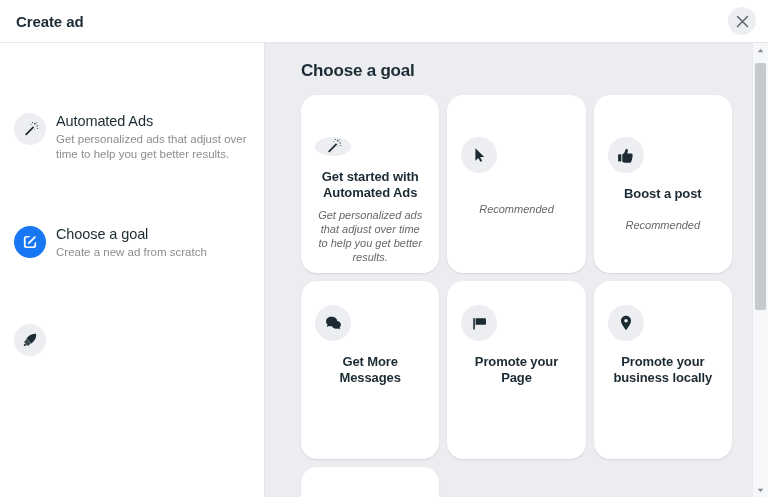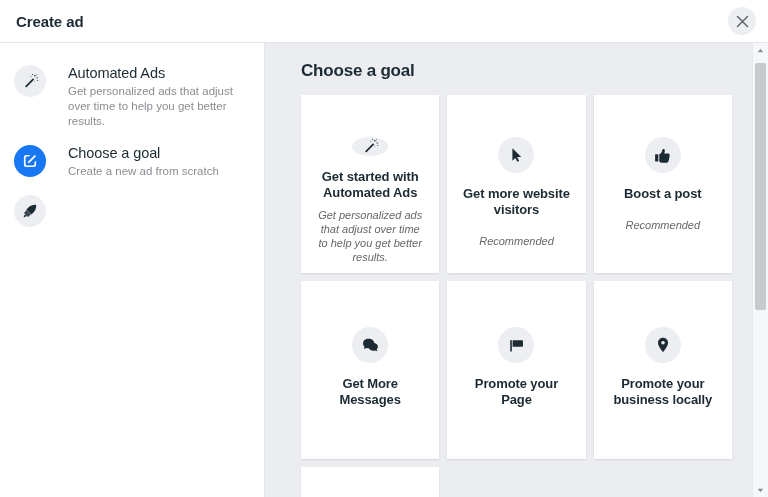--- a/index.html
+++ b/index.html
@@ -79,21 +79,22 @@
     border-right: 1px solid #e4e6eb;
     padding: 14px 0 0 0;
     overflow: hidden;
   }
 
   .nav-item {
     display: flex;
     align-items: flex-start;
     padding: 6px 14px 8px 14px;
     cursor: pointer;
-    gap: 22px;
+    gap: 10px;
+    margin-top: 48px;
   }
 
   .nav-icon {
     width: 32px;
     height: 32px;
     min-width: 32px;
     border-radius: 50%;
     background: #eceef1;
     display: flex;
     align-items: center;
@@ -141,32 +142,31 @@
   }
 
   .goal-grid {
     display: grid;
     grid-template-columns: repeat(3, 1fr);
     gap: 8px;
   }
 
   .goal-card {
     background: #ffffff;
-    border-radius: 0;
+    border-radius: 16px;
     height: 178px;
     display: flex;
     flex-direction: column;
-    align-items: center;
     justify-content: flex-start;
     padding: 42px 14px 14px 14px;
     cursor: pointer;
     box-shadow: 0 1px 2px rgba(0,0,0,0.10);
   }
 
-  .goal-card.row2 { padding-top: 46px; height: 178px; }
+  .goal-card.row2 { padding-top: 24px; height: 178px; }
 
   .goal-icon {
     width: 36px;
     height: 36px;
     border-radius: 50%;
     background: #eceef1;
     display: flex;
     align-items: center;
     justify-content: center;
     margin-bottom: 13px;
@@ -326,21 +326,20 @@
             <div class="goal-title">Get started with Automated Ads</div>
             <div class="goal-sub long">Get personalized ads that adjust over time to help you get better results.</div>
           </div>
 
           <div class="goal-card">
             <div class="goal-icon">
               <svg width="18" height="18" viewBox="0 0 20 20">
                 <path d="M6.0 2.6 L6.0 16.4 L9.3 13.2 L11.5 17.6 L13.5 16.6 L11.3 12.3 L15.8 12.3 Z" fill="#1c2b33"></path>
               </svg>
             </div>
-            <div class="goal-title">Get more website visitors</div>
             <div class="goal-sub">Recommended</div>
           </div>
 
           <div class="goal-card">
             <div class="goal-icon">
               <svg width="19" height="19" viewBox="0 0 20 20">
                 <g fill="#1c2b33">
                   <rect x="2.2" y="8.6" width="3.4" height="7.6" rx="0.7"></rect>
                   <path d="M6.6 8.9 C7.9 8.2 9.2 6.6 9.6 5.0 C9.9 3.8 10.2 3.2 11.0 3.2 C11.9 3.2 12.5 3.9 12.5 5.0 C12.5 5.9 12.2 6.9 11.8 7.8 L15.9 7.8 C16.9 7.8 17.6 8.5 17.6 9.4 C17.6 9.9 17.4 10.3 17.1 10.6 C17.4 10.9 17.5 11.3 17.5 11.7 C17.5 12.3 17.2 12.8 16.7 13.1 C16.9 13.4 17.0 13.7 17.0 14.1 C17.0 14.7 16.6 15.2 16.1 15.5 C16.2 15.7 16.2 15.9 16.2 16.1 C16.2 16.9 15.5 17.5 14.6 17.5 L9.6 17.5 C8.6 17.5 7.5 17.1 6.6 16.5 Z"></path>
                 </g>

